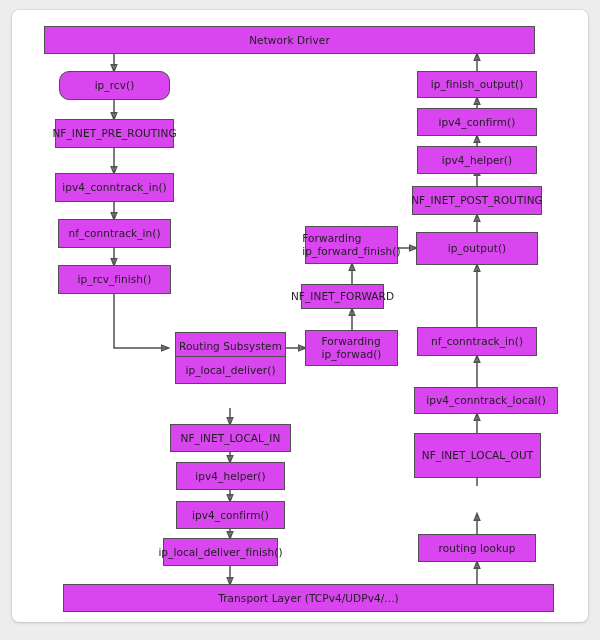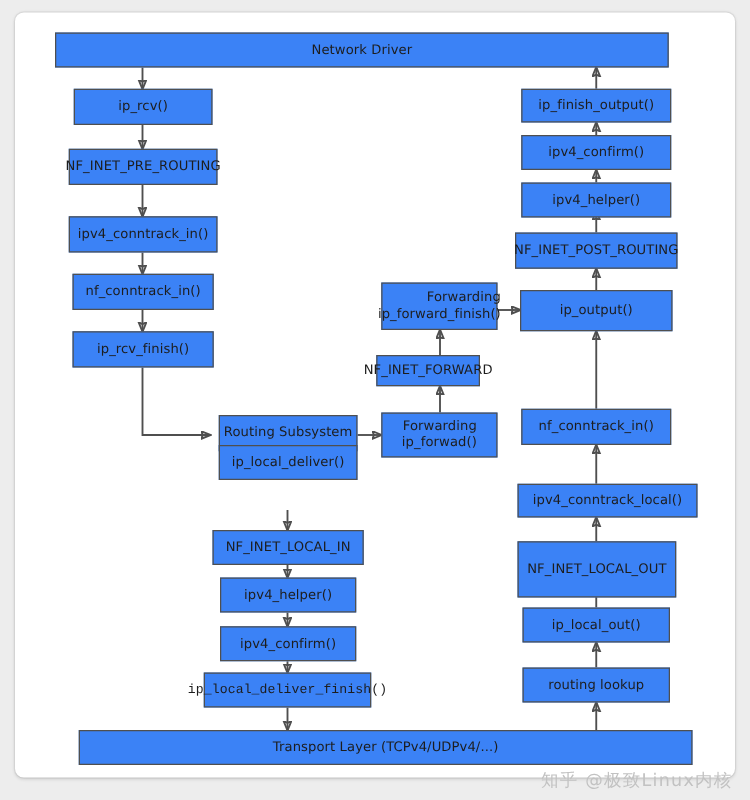--- a/index.html
+++ b/index.html
@@ -22,30 +22,30 @@
     top: 10px;
     width: 576px;
     height: 612px;
     background: #ffffff;
     border-radius: 7px;
     box-shadow: 0 1px 3px rgba(0,0,0,0.16), 0 0 0 1px rgba(0,0,0,0.045);
   }
   .node {
     position: absolute;
     box-sizing: border-box;
-    background: #3b82f6;
+    background: #d946ef;
     border: 1.4px solid #4f4f4f;
     color: #1d1d1d;
     font-size: 10.5px;
     line-height: 1.18;
     letter-spacing: 0.08px;
     display: flex;
     align-items: center;
     justify-content: center;
-    text-align: right;
+    text-align: left;
     white-space: pre-line;
     padding: 0 3px;
     z-index: 3;
   }
   .node.wide { font-size: 10.5px; }
   .node.two-line { line-height: 1.22; }
   #watermark {
     position: absolute;
     right: 14px;
     bottom: 6px;
@@ -109,48 +109,46 @@
     <line x1="477" y1="387" x2="477" y2="356" marker-end="url(#arr)"></line>
     <line x1="477" y1="433" x2="477" y2="414" marker-end="url(#arr)"></line>
     <line x1="477" y1="486" x2="477" y2="462" marker-end="url(#arr)"></line>
     <line x1="477" y1="534" x2="477" y2="514" marker-end="url(#arr)"></line>
 
     <line x1="477" y1="584" x2="477" y2="562" marker-end="url(#arr)"></line>
   </svg>
 
   <div class="node wide" style="left:44px; top:26px; width:491px; height:28px;">Network Driver</div>
 
-  <div class="node" style="left:59px; top:71px; width:111px; height:29px;">ip_rcv()</div>
+  <div class="node" style="left:59px; top:71px; width:111px; height:29px;border-radius:10px;">ip_rcv()</div>
   <div class="node" style="left:55px; top:119px; width:119px; height:29px;">NF_INET_PRE_ROUTING</div>
   <div class="node" style="left:55px; top:173px; width:119px; height:29px;">ipv4_conntrack_in()</div>
   <div class="node" style="left:58px; top:219px; width:113px; height:29px;">nf_conntrack_in()</div>
   <div class="node" style="left:58px; top:265px; width:113px; height:29px;">ip_rcv_finish()</div>
 
   <div class="node" style="left:175px; top:332px; width:111px; height:29px;">Routing Subsystem</div>
 
   <div class="node" style="left:175px; top:356px; width:111px; height:28px;">ip_local_deliver()</div>
   <div class="node" style="left:170px; top:424px; width:121px; height:28px;">NF_INET_LOCAL_IN</div>
   <div class="node" style="left:176px; top:462px; width:109px; height:28px;">ipv4_helper()</div>
   <div class="node" style="left:176px; top:501px; width:109px; height:28px;">ipv4_confirm()</div>
-  <div class="node" style="left:163px; top:538px; width:134px; height:28px;font-family:Liberation Mono, monospace;">ip_local_deliver_finish()</div>
+  <div class="node" style="left:163px; top:538px; width:115px; height:28px;">ip_local_deliver_finish()</div>
 
   <div class="node two-line" style="left:305px; top:226px; width:93px; height:38px;">Forwarding
 ip_forward_finish()</div>
   <div class="node" style="left:301px; top:284px; width:83px; height:25px;">NF_INET_FORWARD</div>
   <div class="node two-line" style="left:305px; top:330px; width:93px; height:36px;">Forwarding
 ip_forwad()</div>
 
   <div class="node" style="left:417px; top:71px; width:120px; height:27px;">ip_finish_output()</div>
   <div class="node" style="left:417px; top:108px; width:120px; height:28px;">ipv4_confirm()</div>
   <div class="node" style="left:417px; top:146px; width:120px; height:28px;">ipv4_helper()</div>
   <div class="node" style="left:412px; top:186px; width:130px; height:29px;">NF_INET_POST_ROUTING</div>
   <div class="node" style="left:416px; top:232px; width:122px; height:33px;">ip_output()</div>
 
   <div class="node" style="left:417px; top:327px; width:120px; height:29px;">nf_conntrack_in()</div>
   <div class="node" style="left:414px; top:387px; width:144px; height:27px;">ipv4_conntrack_local()</div>
   <div class="node" style="left:414px; top:433px; width:127px; height:45px;">NF_INET_LOCAL_OUT</div>
-  <div class="node" style="left:418px; top:486px; width:118px; height:28px;">ip_local_out()</div>
   <div class="node" style="left:418px; top:534px; width:118px; height:28px;">routing lookup</div>
 
   <div class="node wide" style="left:63px; top:584px; width:491px; height:28px;">Transport Layer (TCPv4/UDPv4/...)</div>
 
-  <div id="watermark">知乎 @极致Linux内核</div>
 </div>
 
 </body></html>

